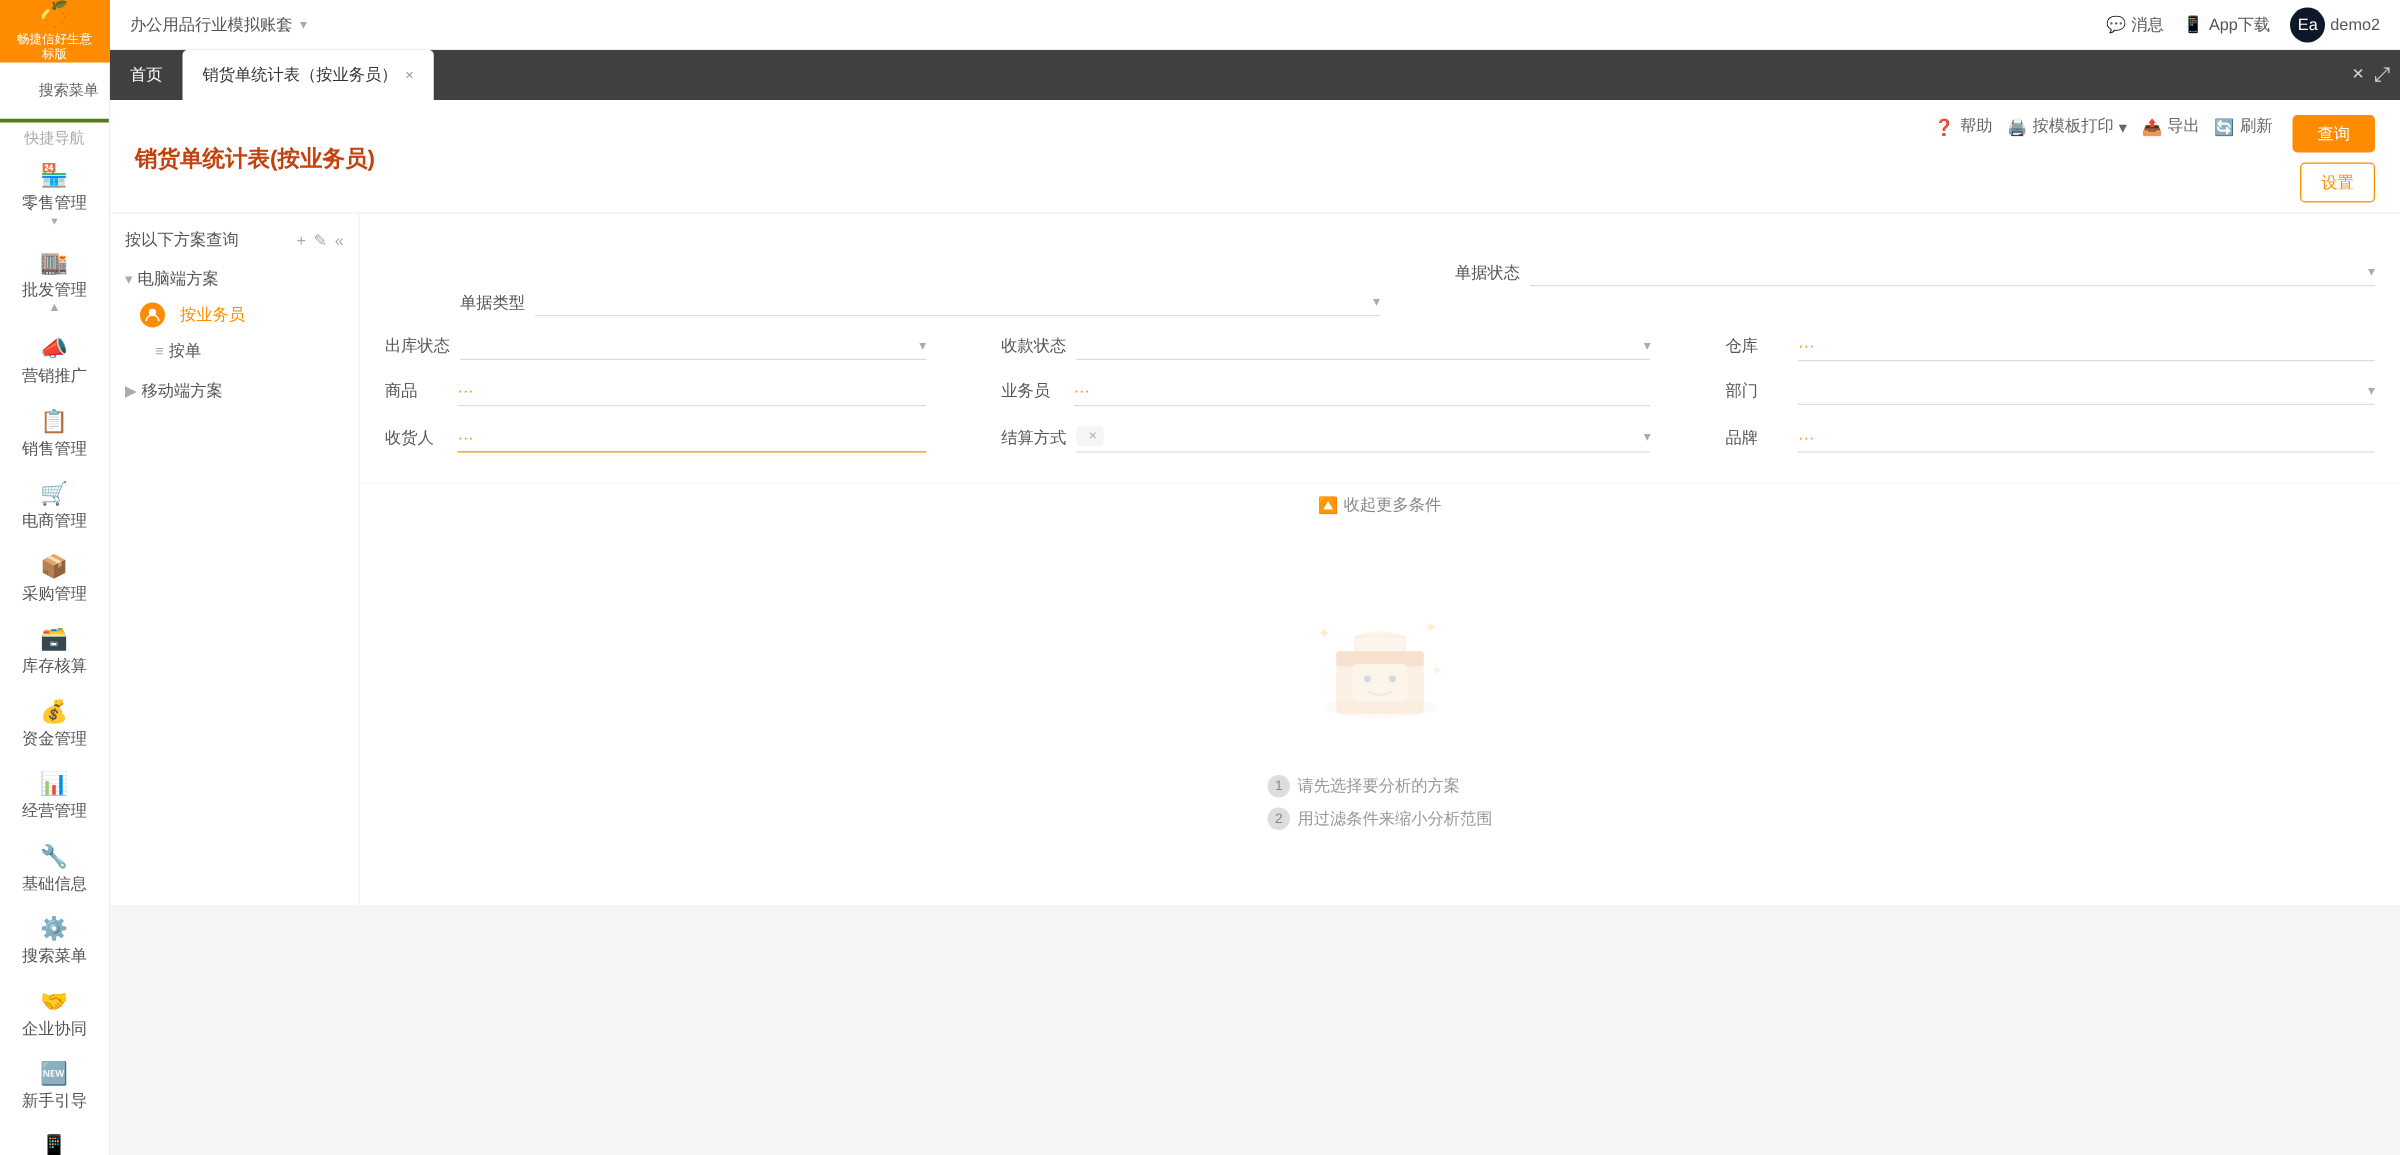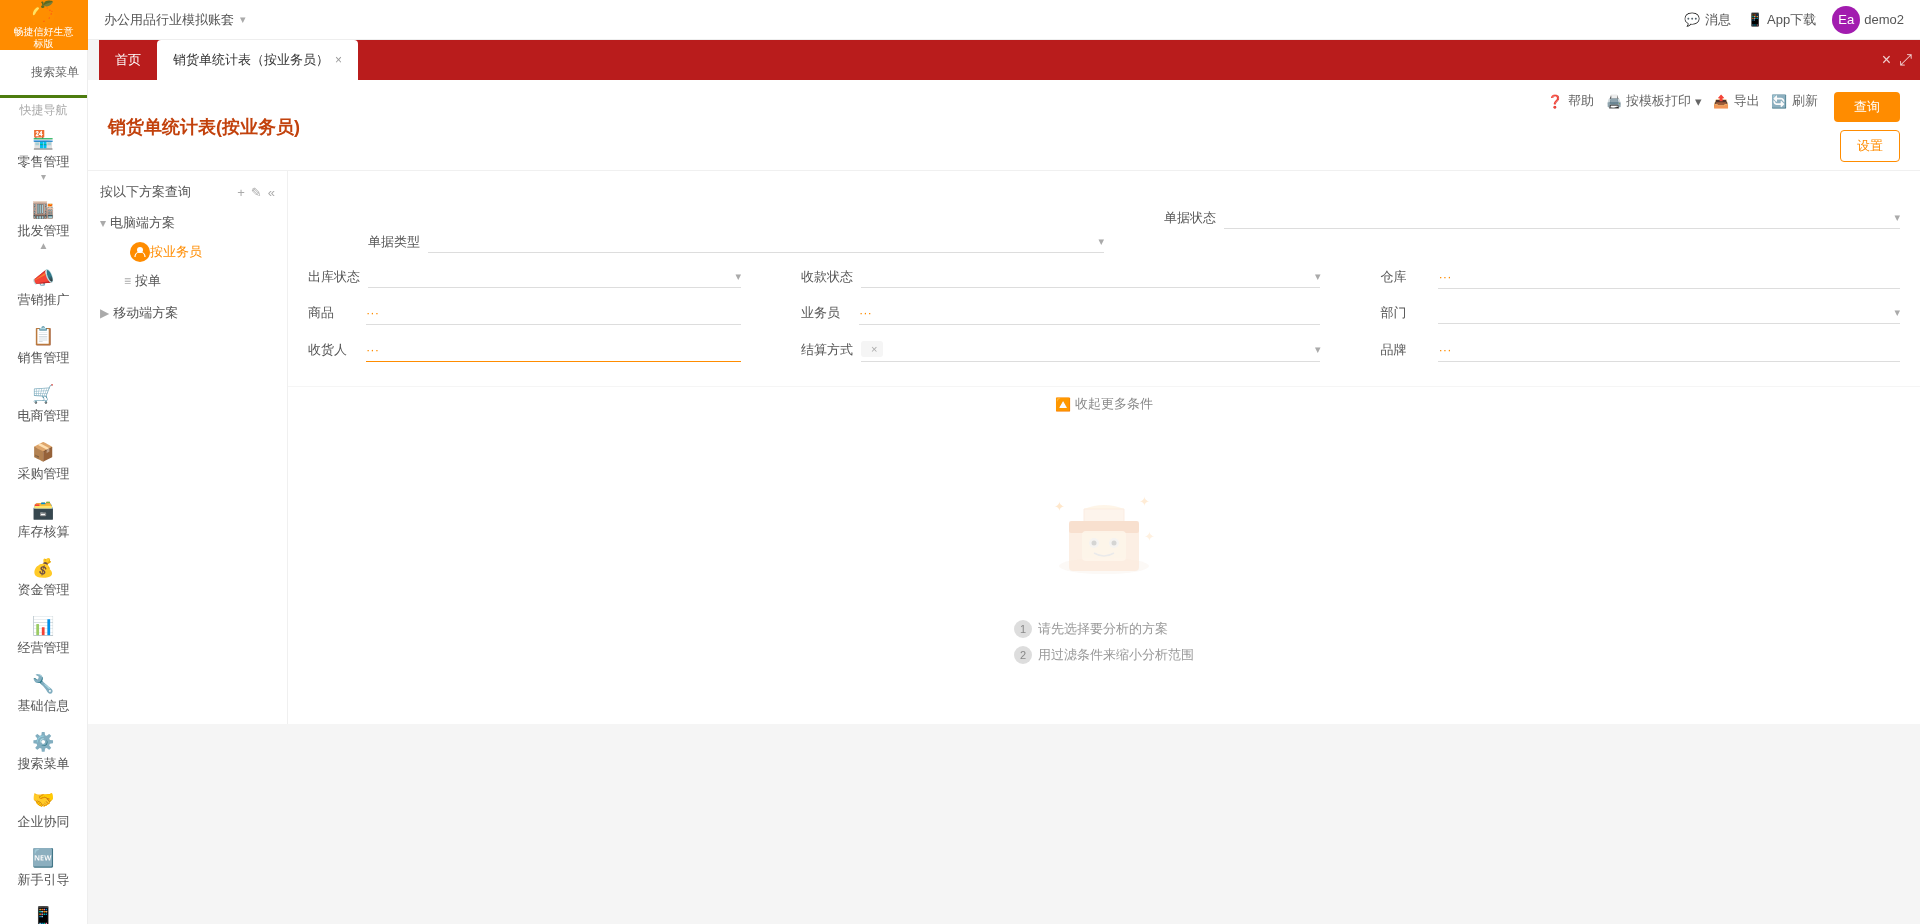--- a/index.html
+++ b/index.html
@@ -16,24 +16,24 @@
 
     
     .main { flex: 1; display: flex; flex-direction: column; overflow: hidden; }
 
     
     .topbar { height: 40px; background: #fff; display: flex; align-items: center; padding: 0 16px; border-bottom: 1px solid #eee; }
     .topbar-breadcrumb { flex: 1; display: flex; align-items: center; color: #555; font-size: 13px; }
     .topbar-breadcrumb .dropdown-icon { margin-left: 6px; color: #aaa; font-size: 11px; }
     .topbar-actions { display: flex; align-items: center; gap: 16px; color: #555; }
     .topbar-action-item { display: flex; align-items: center; gap: 4px; cursor: pointer; font-size: 13px; }
-    .avatar { width: 28px; height: 28px; border-radius: 50%; background: #a21caf; display: flex; align-items: center; justify-content: center; color: #fff; font-size: 12px; overflow: hidden; }
-
-    
-    .tabbar { height: 40px; background: #b91c1c; display: flex; align-items: center; padding: 0 0; margin-left: 11px; }
+    .avatar { width: 28px; height: 28px; border-radius: 50%; background: #0f172a; display: flex; align-items: center; justify-content: center; color: #fff; font-size: 12px; overflow: hidden; }
+
+    
+    .tabbar { height: 40px; background: #404040; display: flex; align-items: center; padding: 0 0; }
     .tab-item { height: 40px; display: flex; align-items: center; padding: 0 16px; cursor: pointer; color: rgba(255,255,255,0.8); font-size: 13px; gap: 6px; }
     .tab-item.active { background: #fff; color: #333; height: 40px; border-radius: 4px 4px 0 0; }
     .tab-item .tab-close { font-size: 12px; color: #999; cursor: pointer; }
     .tab-home { color: #fff; font-size: 13px; }
     .tab-actions { margin-left: auto; display: flex; align-items: center; gap: 8px; padding-right: 8px; }
     .tab-action-btn { color: rgba(255,255,255,0.8); cursor: pointer; font-size: 16px; }
 
     
     .content { flex: 1; overflow-y: auto; background: #f5f5f5; }
     .page { background: #fff; margin: 0; padding: 0; }
@@ -52,21 +52,21 @@
     
     .left-panel { width: 200px; background: #fff; border-right: 1px solid #f0f0f0; padding: 8px 0; flex-shrink: 0; overflow-y: auto; }
     .left-panel-header { display: flex; align-items: center; justify-content: space-between; padding: 4px 12px 8px; color: #555; font-size: 13px; }
     .left-panel-header .actions { display: flex; gap: 6px; }
     .left-panel-header .actions span { cursor: pointer; color: #aaa; }
     .tree-item { display: flex; align-items: center; padding: 5px 12px; cursor: pointer; color: #555; font-size: 13px; }
     .tree-item.selected { color: #ff8c00; }
     .tree-item .tree-icon { margin-right: 4px; font-size: 12px; color: #aaa; }
     .tree-item.child { padding-left: 24px; }
     .tree-item.child2 { padding-left: 36px; }
-    .tree-label-active { display: flex; align-items: center; gap: 0; margin-left: 18px; }
+    .tree-label-active { display: flex; align-items: center; gap: 12px; }
     .tree-badge { background: #ff8c00; color: #fff; border-radius: 50%; width: 20px; height: 20px; display: flex; align-items: center; justify-content: center; font-size: 11px; }
 
     
     .right-panel { flex: 1; overflow-y: auto; }
     .filter-area { padding: 12px 20px; background: #fff; }
     .filter-row { display: flex; align-items: center; margin-bottom: 12px; gap: 0; }
     .filter-item { display: flex; align-items: center; flex: 1; min-width: 0; }
     .filter-label { color: #555; font-size: 13px; white-space: nowrap; margin-right: 8px; min-width: 50px; }
     .filter-control { flex: 1; border: none; border-bottom: 1px solid #ddd; padding: 4px 0; font-size: 13px; color: #333; outline: none; background: transparent; display: flex; align-items: center; position: relative; }
     .filter-control.active-border { border-bottom-color: #ff8c00; }

